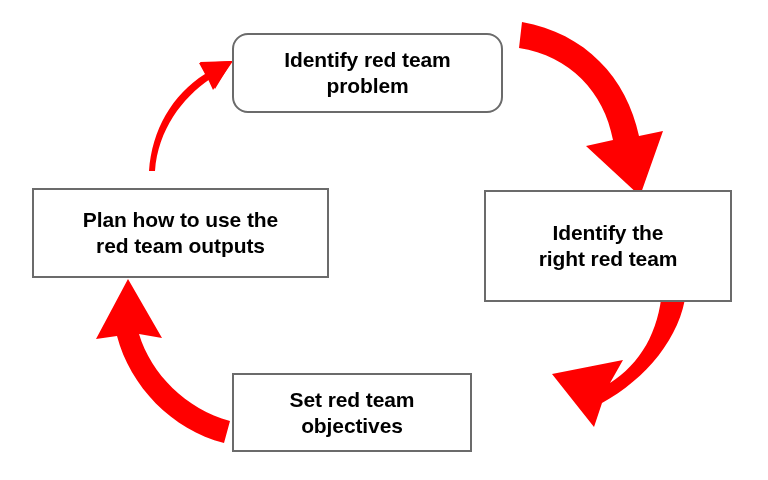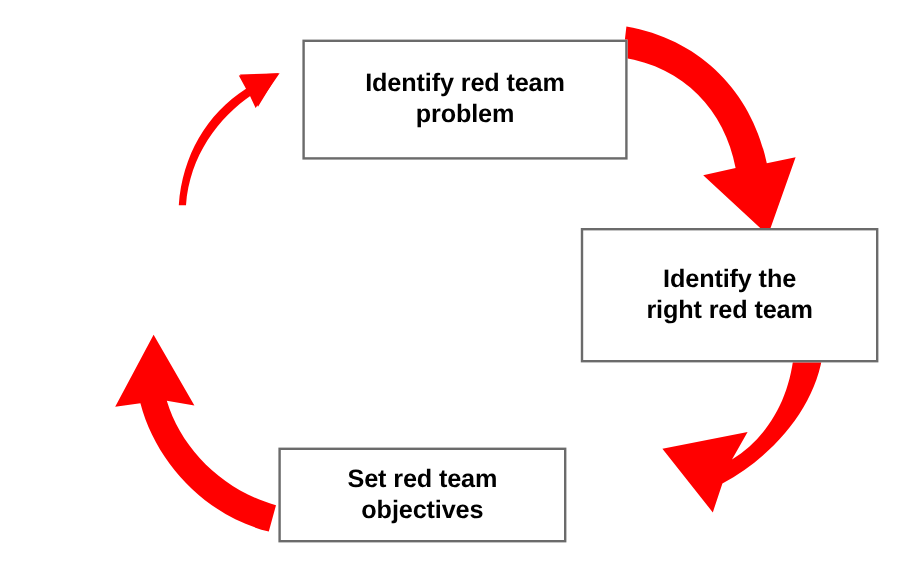--- a/index.html
+++ b/index.html
@@ -43,21 +43,21 @@
     font-family: "Liberation Sans", sans-serif;
     font-weight: bold;
     font-size: 21px;
     line-height: 1.22;
     color: #000000;
     letter-spacing: -0.1px;
     padding: 0 6px;
     white-space: pre-line;
   }
   
-  #node-problem   { left: 252px; top: 33px;  width: 271px; height: 100px; }
+  #node-problem   { left: 232px; top: 33px;  width: 271px; height: 80px; border-radius: 16px; }
   #node-team      { left: 484px; top: 190px; width: 248px; height: 112px; }
   #node-objectives{ left: 232px; top: 373px; width: 240px; height: 79px; }
   #node-outputs   { left: 32px;  top: 188px; width: 297px; height: 90px; }
 </style>
 </head>
 <body>
 
 <div id="diagram">
 
   <svg class="arrow-layer" viewBox="0 0 768 480" xmlns="http://www.w3.org/2000/svg">
@@ -116,14 +116,18 @@
   <div class="node" id="node-team">
     <span class="node-label">Identify the
 right red team</span>
   </div>
 
   <div class="node" id="node-objectives">
     <span class="node-label">Set red team
 objectives</span>
   </div>
 
+  <div class="node" id="node-outputs">
+    <span class="node-label">Plan how to use the
+red team outputs</span>
+  </div>
 
 </div>
 
 </body></html>

